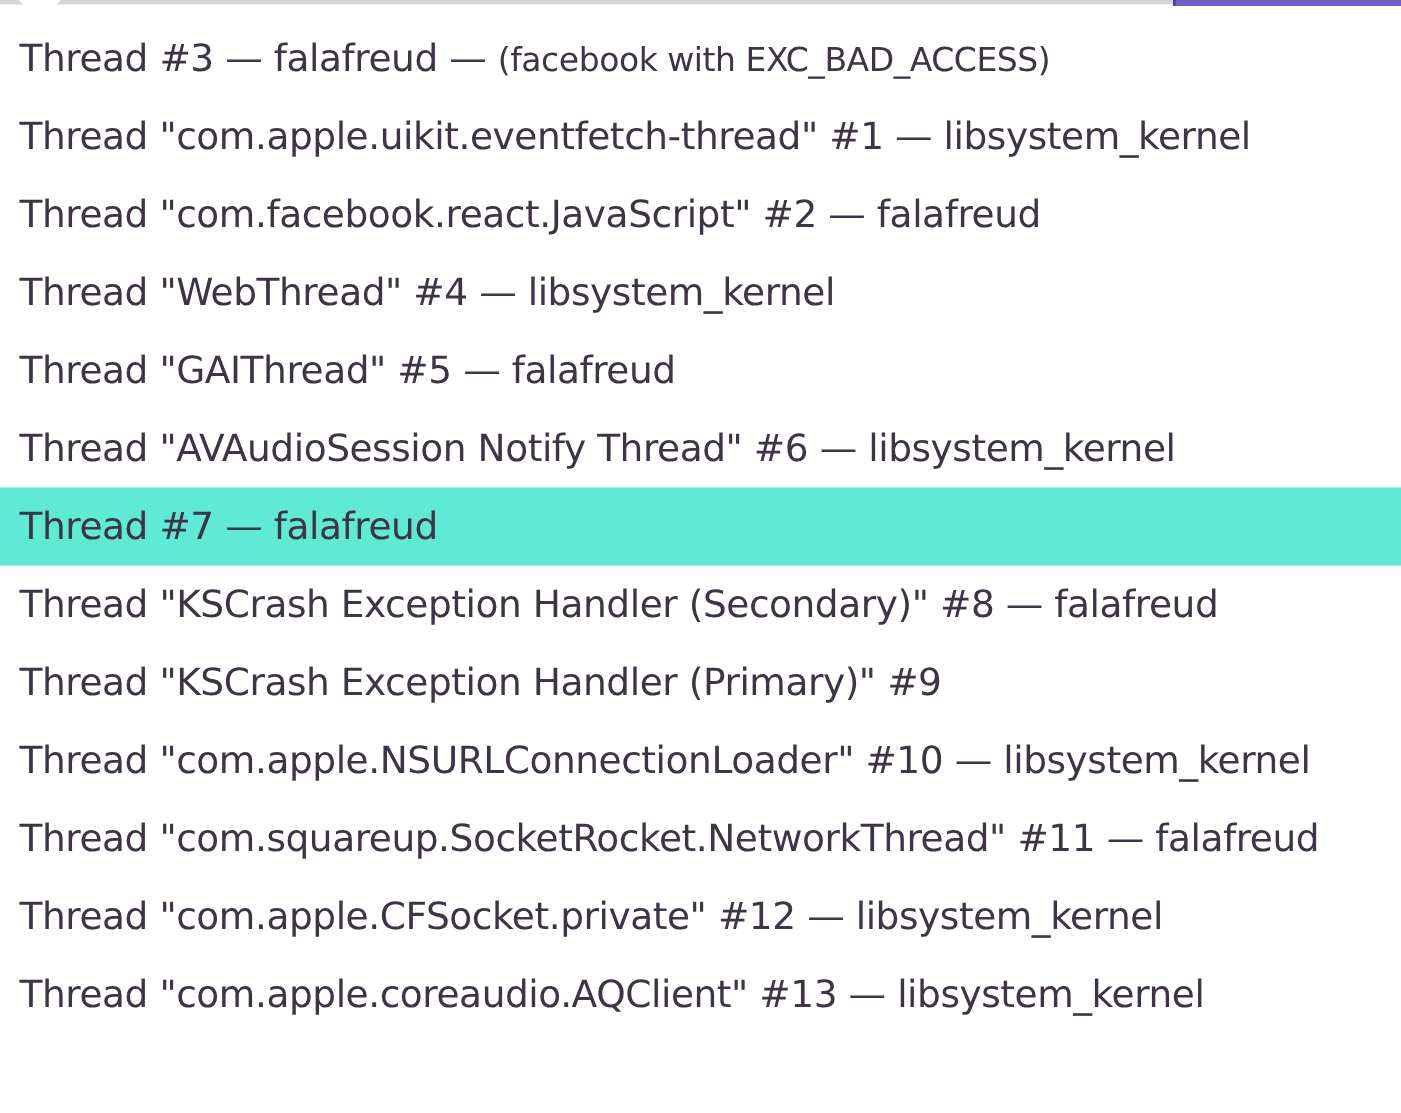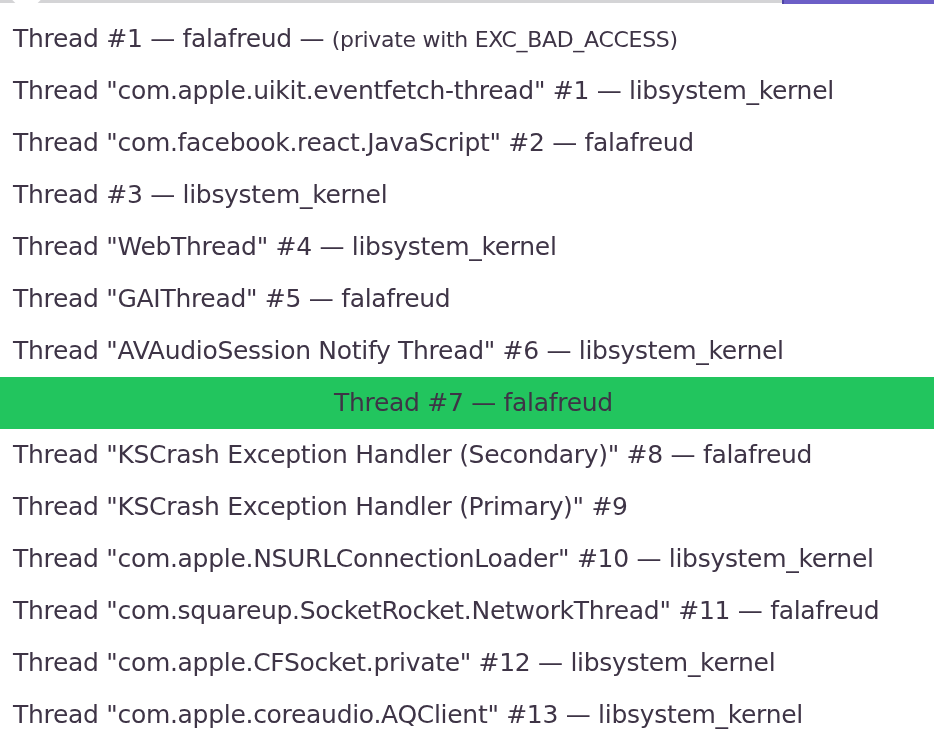--- a/index.html
+++ b/index.html
@@ -57,42 +57,40 @@
       height: 52px;
       line-height: 52px;
       padding-left: 13px;
       font-size: 25px;
       color: #3e3446;
       white-space: nowrap;
       cursor: pointer;
       letter-spacing: -0.3px;
     }
     .menu-item.highlighted {
-      background: #22c55e;
-      text-align: center;
+      background: #5eead4;
     }
     .menu-item .lib {
     }
     .menu-item .crash-note {
       font-size: 22px;
     }
   </style>
 </head>
 <body>
 
 <div class="frame">
   <div class="top-border"></div>
   <div class="caret"></div>
   <div class="accent-bar"></div>
 
   <ul class="menu">
-    <li class="menu-item"><span>Thread #1</span><span> — </span><span class="lib">falafreud</span><span> — </span><span class="crash-note">(private with EXC_BAD_ACCESS)</span></li>
+    <li class="menu-item"><span>Thread #3</span><span> — </span><span class="lib">falafreud</span><span> — </span><span class="crash-note">(facebook with EXC_BAD_ACCESS)</span></li>
     <li class="menu-item"><span>Thread "com.apple.uikit.eventfetch-thread" #1</span><span> — </span><span class="lib">libsystem_kernel</span></li>
     <li class="menu-item"><span>Thread "com.facebook.react.JavaScript" #2</span><span> — </span><span class="lib">falafreud</span></li>
-    <li class="menu-item"><span>Thread #3</span><span> — </span><span class="lib">libsystem_kernel</span></li>
     <li class="menu-item"><span>Thread "WebThread" #4</span><span> — </span><span class="lib">libsystem_kernel</span></li>
     <li class="menu-item"><span>Thread "GAIThread" #5</span><span> — </span><span class="lib">falafreud</span></li>
     <li class="menu-item"><span>Thread "AVAudioSession Notify Thread" #6</span><span> — </span><span class="lib">libsystem_kernel</span></li>
     <li class="menu-item highlighted"><span>Thread #7</span><span> — </span><span class="lib">falafreud</span></li>
     <li class="menu-item"><span>Thread "KSCrash Exception Handler (Secondary)" #8</span><span> — </span><span class="lib">falafreud</span></li>
     <li class="menu-item"><span>Thread "KSCrash Exception Handler (Primary)" #9</span></li>
     <li class="menu-item"><span>Thread "com.apple.NSURLConnectionLoader" #10</span><span> — </span><span class="lib">libsystem_kernel</span></li>
     <li class="menu-item"><span>Thread "com.squareup.SocketRocket.NetworkThread" #11</span><span> — </span><span class="lib">falafreud</span></li>
     <li class="menu-item"><span>Thread "com.apple.CFSocket.private" #12</span><span> — </span><span class="lib">libsystem_kernel</span></li>
     <li class="menu-item"><span>Thread "com.apple.coreaudio.AQClient" #13</span><span> — </span><span class="lib">libsystem_kernel</span></li>

